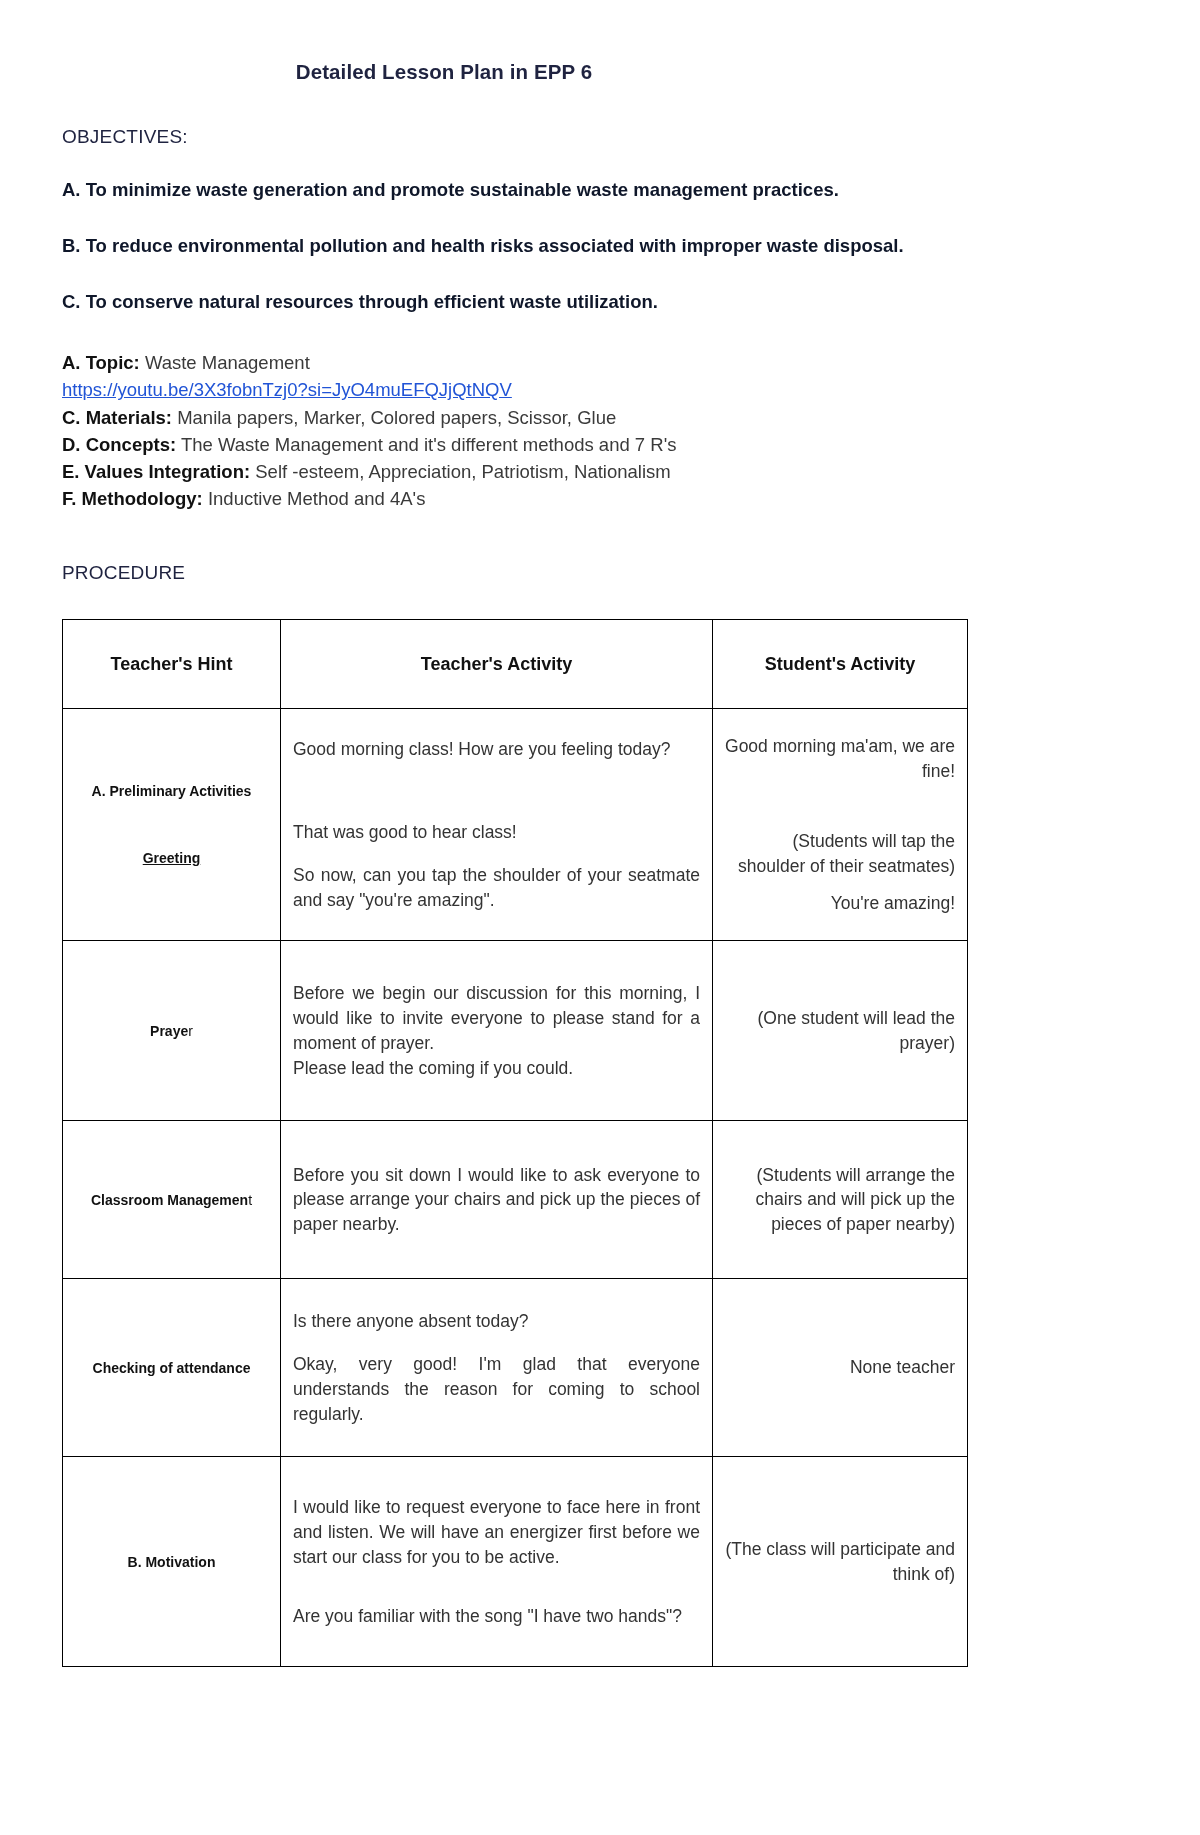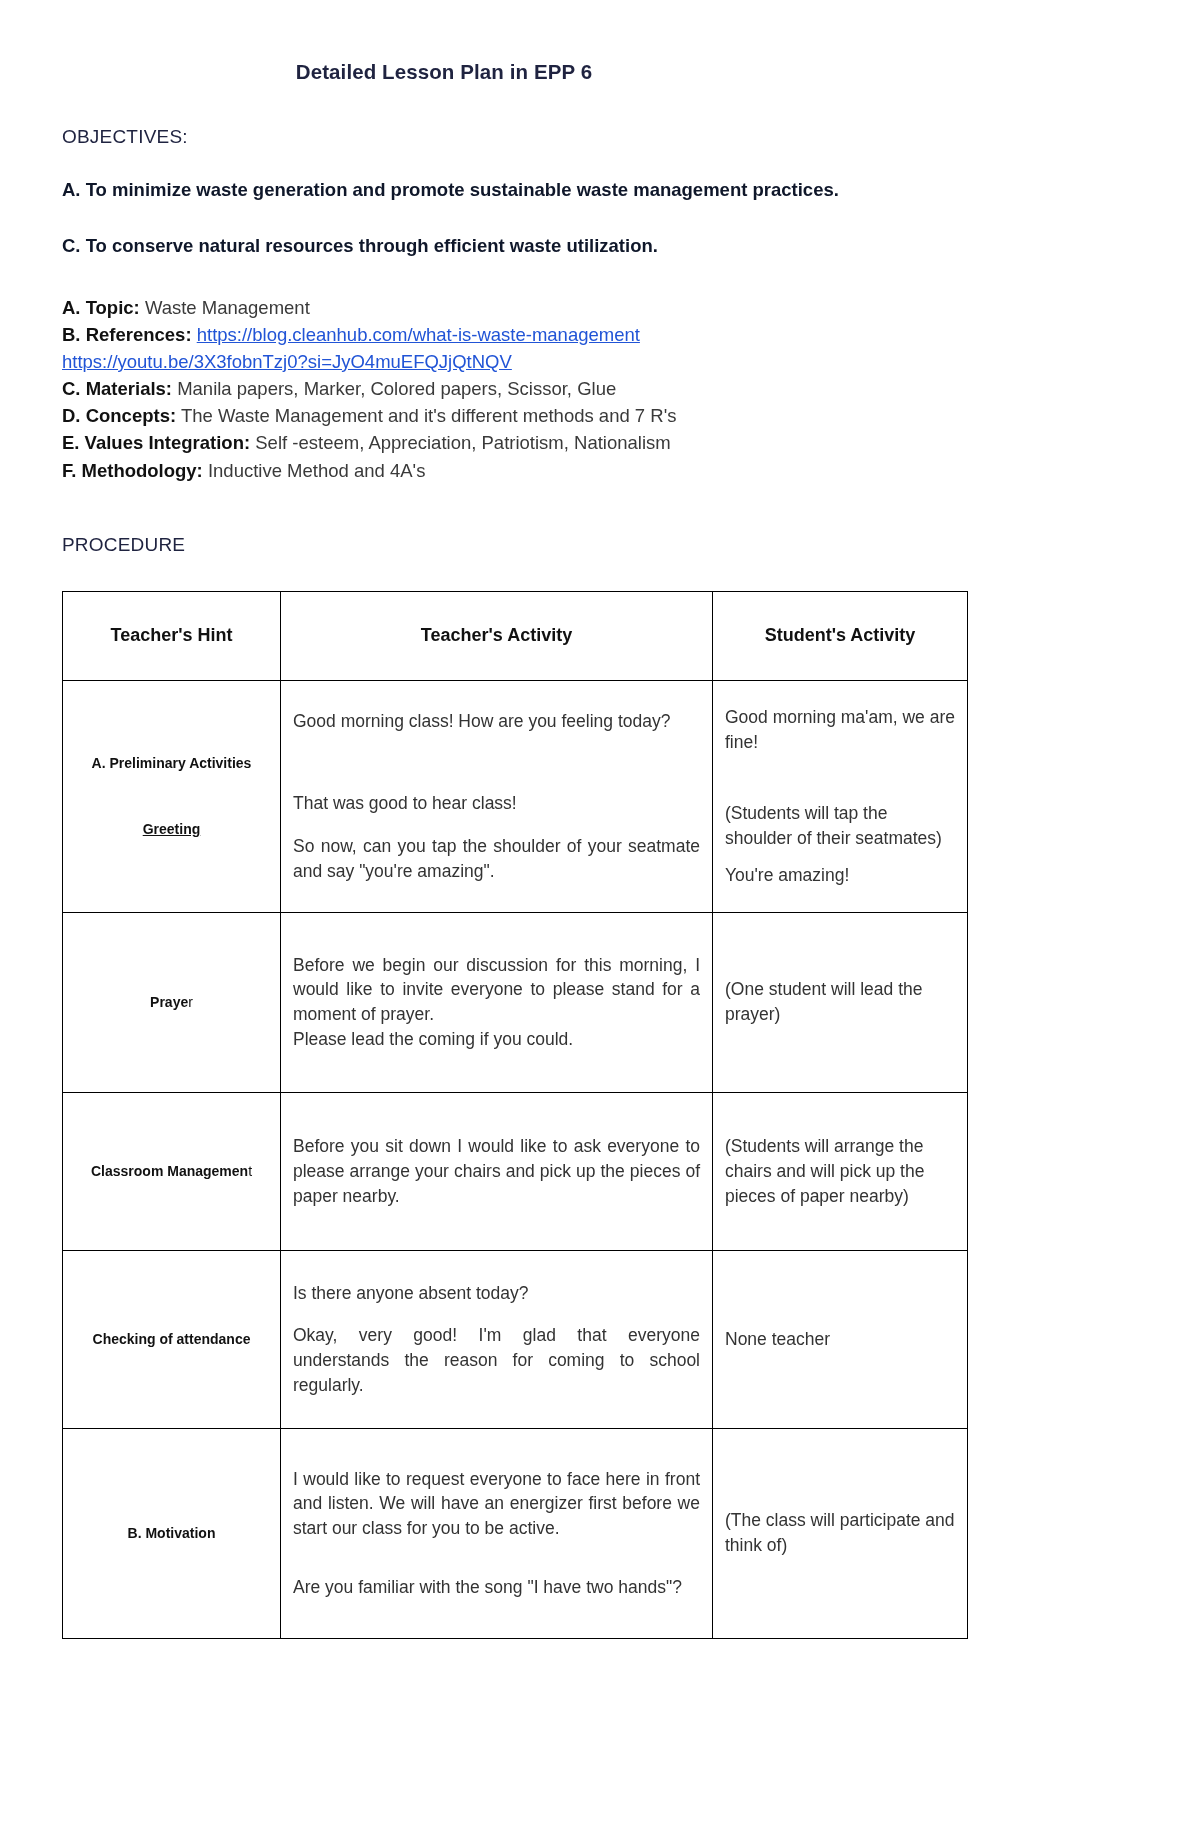--- a/index.html
+++ b/index.html
@@ -120,51 +120,48 @@
   }
   td.cell-hint .reg { font-weight: 400; }
   td.cell-hint .sub { display: block; margin-top: 44px; text-decoration: underline; }
 
   td.cell-teacher {
     text-align: justify;
     text-align-last: left;
     color: #333333;
   }
   td.cell-student {
-    text-align: left;
+    text-align: right;
     color: #333333;
   }
   .para { margin: 0; }
   .para + .para { margin-top: 18px; }
 </style>
 </head>
 <body>
 
 <div class="page">
 
   <h1 class="doc-title">Detailed Lesson Plan in EPP 6</h1>
 
   <div class="section-label">OBJECTIVES:</div>
 
   <div>
     <p class="objective">A. To minimize waste generation and promote sustainable waste management practices.</p>
+    <p class="objective">B. To reduce environmental pollution and health risks associated with improper waste disposal.</p>
     <p class="objective">C. To conserve natural resources through efficient waste utilization.</p>
   </div>
 
   <div class="meta-list">
 
     <div class="meta-row">
       <span class="meta-key">A. Topic:</span>
       <span class="meta-val">Waste Management</span>
     </div>
 
-    <div class="meta-row">
-      <span class="meta-key">B. References:</span>
-      <a class="meta-link" href="#">https://blog.cleanhub.com/what-is-waste-management</a>
-    </div>
     <div class="meta-link-line">
       <a class="meta-link" href="#">https://youtu.be/3X3fobnTzj0?si=JyO4muEFQJjQtNQV</a>
     </div>
 
     <div class="meta-row">
       <span class="meta-key">C. Materials:</span>
       <span class="meta-val">Manila papers, Marker, Colored papers, Scissor, Glue</span>
     </div>
 
     <div class="meta-row">

